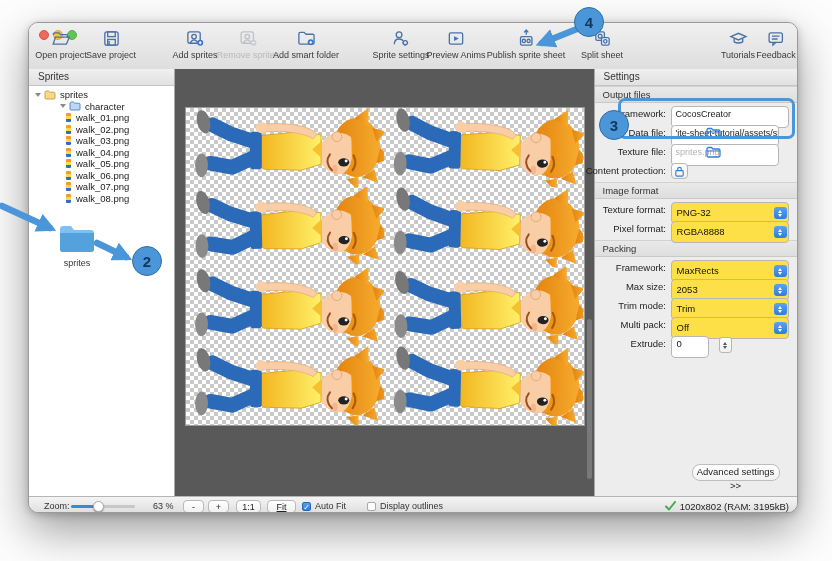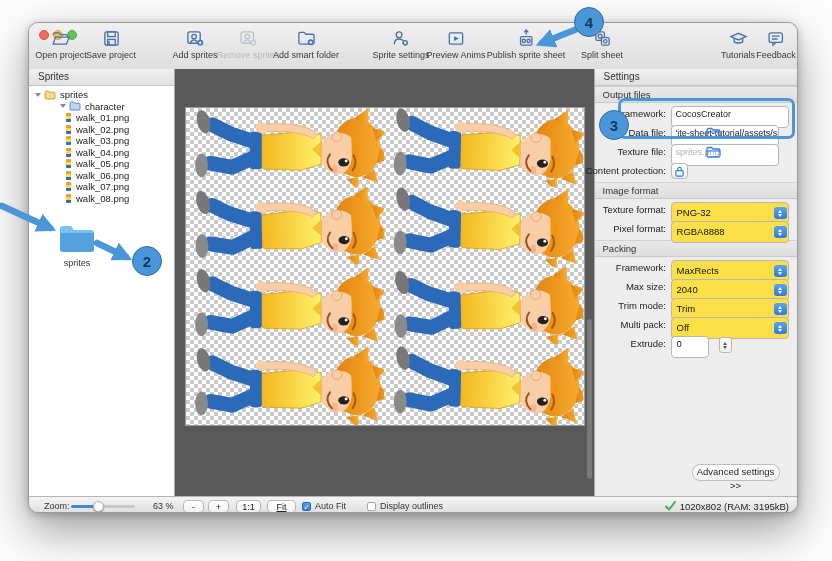--- a/index.html
+++ b/index.html
@@ -435,21 +435,21 @@
               <span class="dval">MaxRects</span>
               <span class="stepbtn">
                 <span class="up"></span>
                 <span class="dn"></span>
               </span>
             </div>
           </div>
           <div class="srow">
             <span class="slabel">Max size:</span>
             <div class="ctrl dropdown">
-              <span class="dval">2040</span>
+              <span class="dval">2053</span>
               <span class="stepbtn">
                 <span class="up"></span>
                 <span class="dn"></span>
               </span>
             </div>
           </div>
           <div class="srow">
             <span class="slabel">Trim mode:</span>
             <div class="ctrl dropdown">
               <span class="dval">Trim</span>

